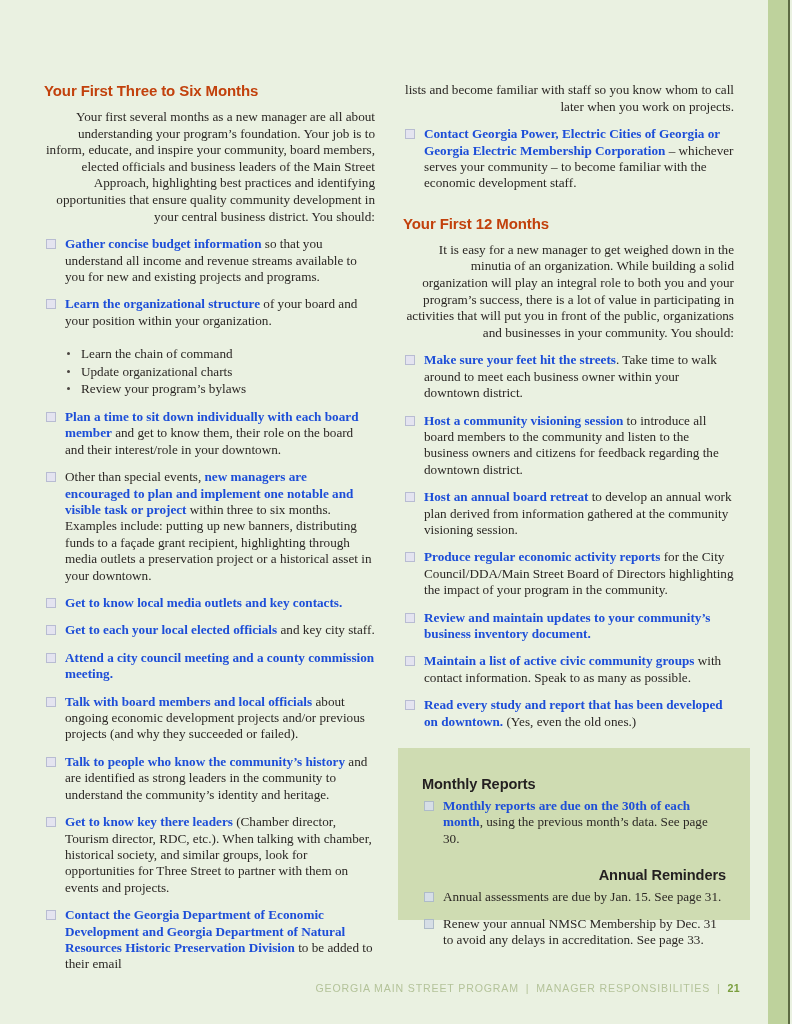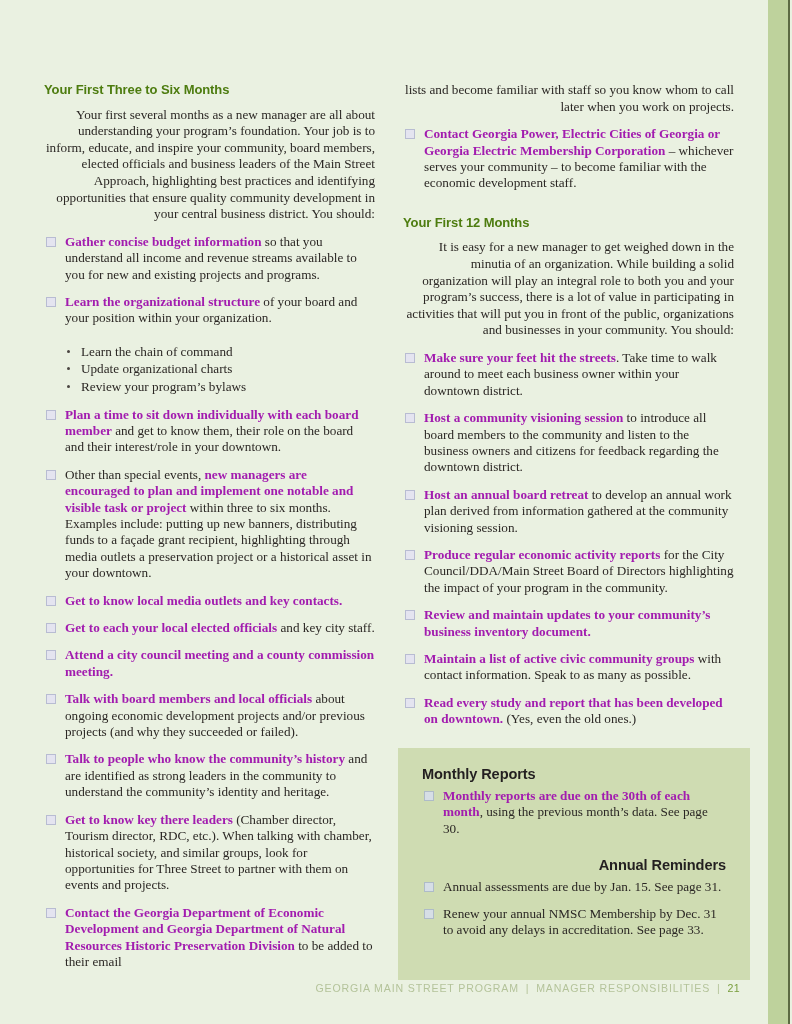--- a/index.html
+++ b/index.html
@@ -45,24 +45,24 @@
     gap: 28px;
   }
   .column {
     width: 331px;
     position: relative;
   }
 
   
   h2.section-heading {
     font-family: "Liberation Sans", sans-serif;
-    font-size: 13px;
+    font-size: 15px;
     font-weight: bold;
     letter-spacing: -0.1px;
-    color: #4d7c0f;
+    color: #c2410c;
     margin: 0 0 9px 0;
     line-height: 1.2;
   }
   .spacer-before-heading { height: 23px; }
 
   p.intro {
     font-size: 13.2px;
     line-height: 16.6px;
     margin: 0 0 11px 0;
     text-align: right;
@@ -95,21 +95,21 @@
     border: 1px solid #b8bcd2;
     box-sizing: border-box;
   }
   .checkbox.green-variant {
     background: #d9e2ea;
     border: 1px solid #b2becb;
   }
 
   .check-item b, .check-item strong {
     font-weight: bold;
-    color: #a21caf;
+    color: #1d4ed8;
   }
 
   
   ul.subbullets {
     list-style: none;
     margin: 16px 0 11px 0;
     padding: 0 0 0 22px;
   }
   ul.subbullets li {
     position: relative;
@@ -128,24 +128,24 @@
     border-radius: 50%;
     background: #4a4540;
   }
 
   
   #callout {
     position: absolute;
     left: 398px;
     top: 748px;
     width: 352px;
-    height: 232px;
+    height: 172px;
     background: #cfdcb2;
     box-sizing: border-box;
-    padding: 18px 24px 16px 24px;
+    padding: 28px 24px 16px 24px;
   }
   #callout h3 {
     font-family: "Liberation Sans", sans-serif;
     font-size: 14.6px;
     font-weight: bold;
     color: #231f20;
     margin: 0 0 6px 0;
     letter-spacing: -0.1px;
   }
   #callout h3.second { margin-top: 20px; text-align: right; }
@@ -166,21 +166,21 @@
     width: 740px;
     text-align: right;
     font-family: "Liberation Sans", sans-serif;
     font-size: 10.6px;
     letter-spacing: 0.85px;
     color: #b4c39a;
   }
   #footer .sep { color: #b4c39a; padding: 0 3px; }
   #footer .pagenum {
     color: #7a9e3e;
-    font-weight: normal;
+    font-weight: bold;
     letter-spacing: 0.4px;
   }
 </style>
 </head>
 <body>
 
 <div id="page">
 
   <div id="edge-strip"></div>
   <div id="edge-rule"></div>

